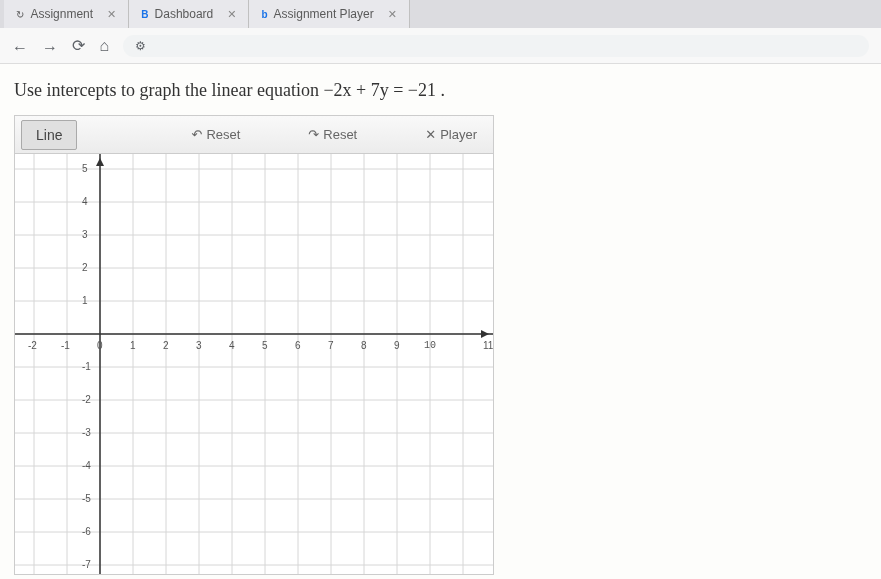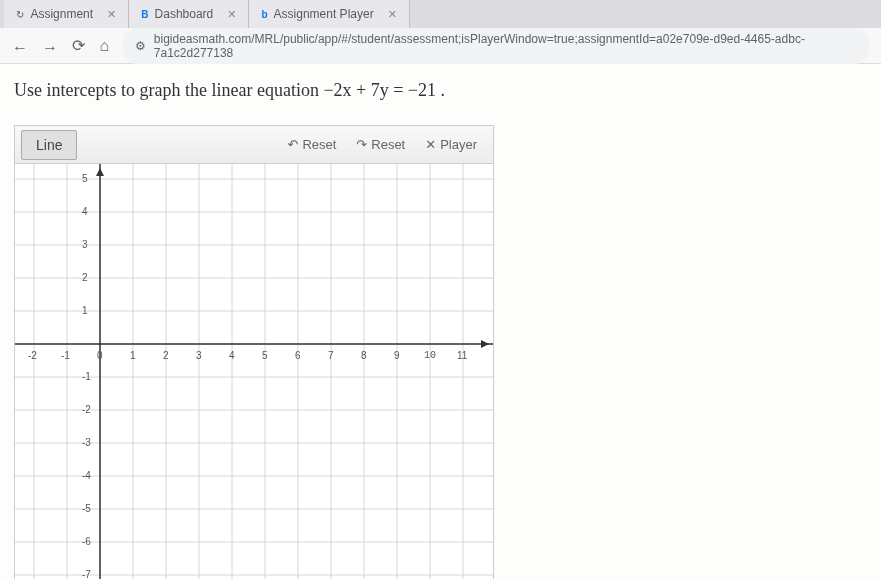--- a/index.html
+++ b/index.html
@@ -52,36 +52,37 @@
       gap: 8px;
     }
     .content {
       background: #fdfdfb;
       padding: 16px 14px;
       height: calc(100% - 64px);
     }
     .question {
       font-size: 18px;
       color: #333;
-      margin-bottom: 24px;
+      margin-bottom: 14px;
       font-family: Georgia, serif;
     }
     .math { font-family: 'Times New Roman', serif; }
     .graph-panel {
       border: 1px solid #ccc;
       width: 480px;
       background: #fff;
     }
     .toolbar {
       display: flex;
       align-items: center;
       background: linear-gradient(#f9f9f9, #ececec);
       border-bottom: 1px solid #ccc;
       height: 38px;
       padding: 0 6px;
+      gap: 48px;
     }
     .tool-line {
       background: #e0e0e0;
       border: 1px solid #aaa;
       padding: 6px 14px;
       font-size: 14px;
       color: #444;
       border-radius: 2px;
     }
     .toolbar-spacer { flex: 1; }
@@ -129,21 +130,20 @@
   </div>
 </div>
 
 <div class="addr-bar">
   <span class="nav-btn">←</span>
   <span class="nav-btn">→</span>
   <span class="nav-btn">⟳</span>
   <span class="nav-btn">⌂</span>
   <div class="url-box">
     <span>⚙</span>
-    <span>bigideasmath.com/MRL/public/app/#/student/assessment;isPlayerWindow=true;assignmentId=a02e709e-d9ed-4465-adbc-7a1c2d277138</span>
   </div>
 </div>
 
 <div class="content">
   <div class="question">
     <span>Use intercepts to graph the linear equation </span><span class="math">−2x + 7y = −21</span><span> .</span>
   </div>
 
   <div class="graph-panel">
     <div class="toolbar">
@@ -203,21 +203,21 @@
         <div class="axis-label" style="left: 115px; top: 186px;">1</div>
         <div class="axis-label" style="left: 148px; top: 186px;">2</div>
         <div class="axis-label" style="left: 181px; top: 186px;">3</div>
         <div class="axis-label" style="left: 214px; top: 186px;">4</div>
         <div class="axis-label" style="left: 247px; top: 186px;">5</div>
         <div class="axis-label" style="left: 280px; top: 186px;">6</div>
         <div class="axis-label" style="left: 313px; top: 186px;">7</div>
         <div class="axis-label" style="left: 346px; top: 186px;">8</div>
         <div class="axis-label" style="left: 379px; top: 186px;">9</div>
         <div class="axis-label" style="left: 409px; top: 186px; font-family: Liberation Mono, monospace;">10</div>
-        <div class="axis-label" style="left: 442px; top: 186px;">11</div>
+        <div class="axis-label" style="left: 468px; top: 186px;">11</div>
         <div class="axis-label" style="left: 67px; top: 405px;">-7</div>
         <div class="axis-label" style="left: 67px; top: 372px;">-6</div>
         <div class="axis-label" style="left: 67px; top: 339px;">-5</div>
         <div class="axis-label" style="left: 67px; top: 306px;">-4</div>
         <div class="axis-label" style="left: 67px; top: 273px;">-3</div>
         <div class="axis-label" style="left: 67px; top: 240px;">-2</div>
         <div class="axis-label" style="left: 67px; top: 207px;">-1</div>
         <div class="axis-label" style="left: 67px; top: 141px;">1</div>
         <div class="axis-label" style="left: 67px; top: 108px;">2</div>
         <div class="axis-label" style="left: 67px; top: 75px;">3</div>

